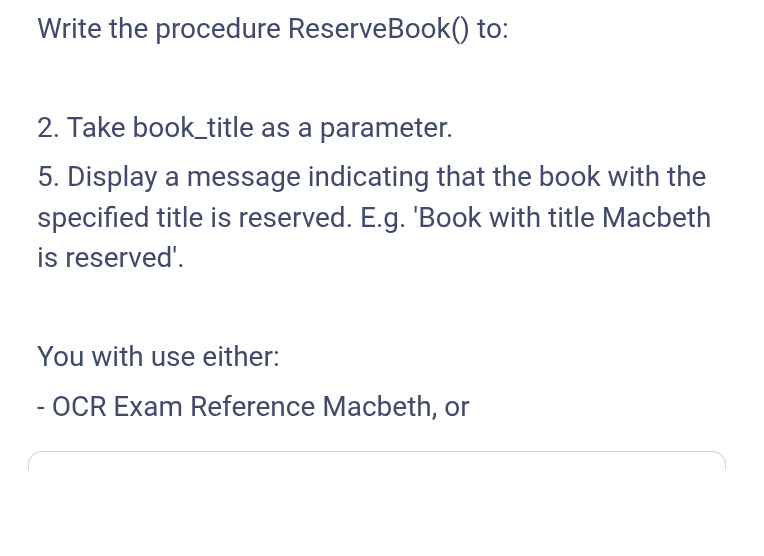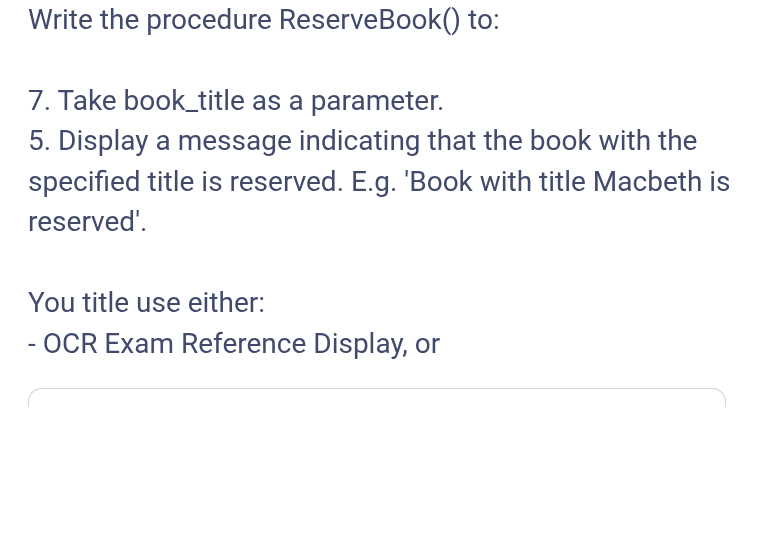--- a/index.html
+++ b/index.html
@@ -12,21 +12,21 @@
     color: #414a6b;
     overflow: hidden;
   }
   .doc {
     padding: 0 28px;
     font-size: 28px;
     line-height: 1.45;
     font-weight: 400;
   }
   .block {
-    margin: 0;
+    margin: 9px;
   }
   .gap {
     height: 40px;
   }
   .answer-box {
     margin-top: 24px;
     width: 696px;
     height: 18px;
     border: 1px solid #cfd4e3;
     border-radius: 14px 14px 0 0;
@@ -36,22 +36,22 @@
 </style>
 </head>
 <body>
 
 <div class="doc">
 
   <p class="block">Write the procedure ReserveBook() to:</p>
 
   <div class="gap"></div>
 
-  <p class="block">7. Take book_title as a parameter.</p>
+  <p class="block">2. Take book_title as a parameter.</p>
   <p class="block">5. Display a message indicating that the book with the specified title is reserved. E.g. 'Book with title Macbeth is reserved'.</p>
 
   <div class="gap"></div>
 
-  <p class="block">You title use either:</p>
-  <p class="block">- OCR Exam Reference Display, or</p>
+  <p class="block">You with use either:</p>
+  <p class="block">- OCR Exam Reference Macbeth, or</p>
 
   <div class="answer-box"></div>
 </div>
 
 </body></html>

